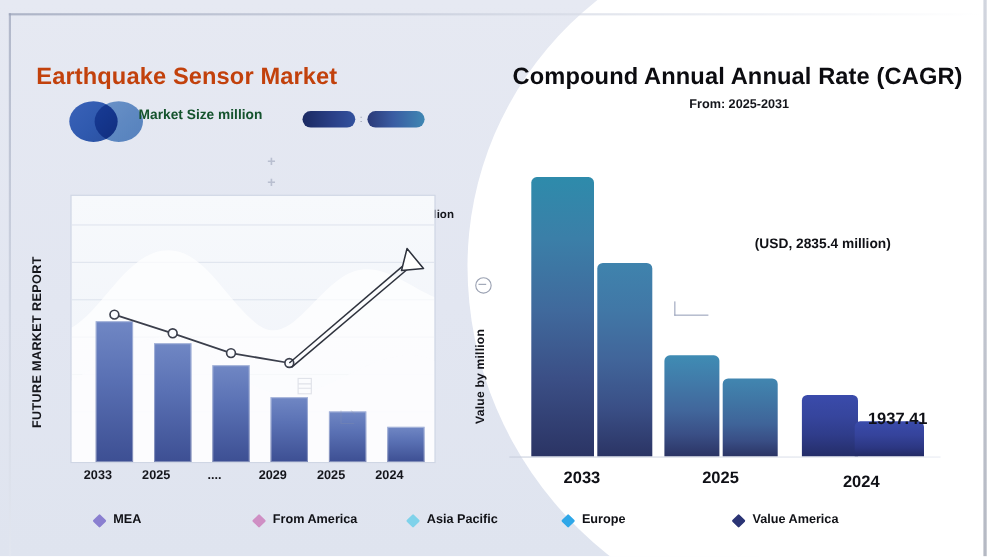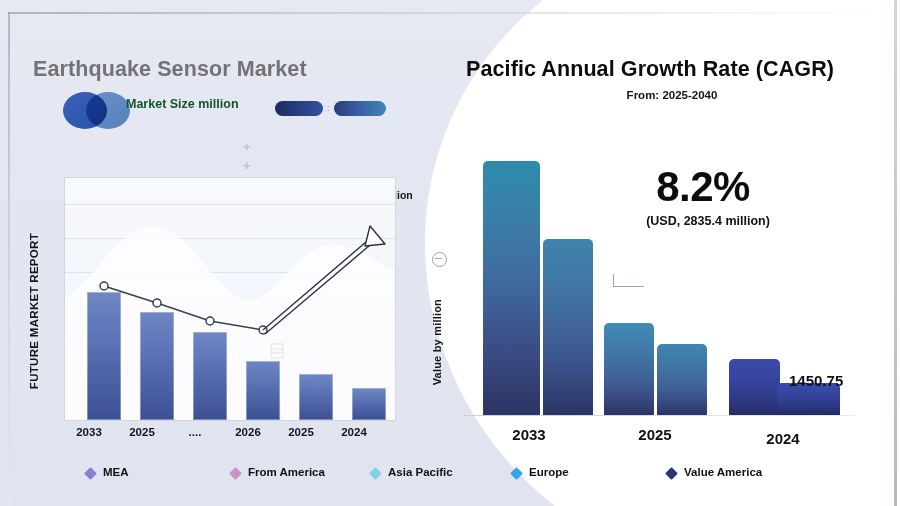--- a/index.html
+++ b/index.html
@@ -45,21 +45,21 @@
     border-radius:50% 42% 46% 54% / 48% 50% 50% 52%;
     filter:blur(0.4px);
   }
   .white-blob2{
     position:absolute;left:690px;top:-20px;width:300px;height:560px;
     background:#ffffff;
   }
   
   .title-left{
     position:absolute;left:33px;top:57px;
-    font-size:21.5px;font-weight:bold;color:#737373;letter-spacing:.1px;
+    font-size:21.5px;font-weight:bold;color:#c2410c;letter-spacing:.1px;
     white-space:nowrap;
   }
   .title-right{
     position:absolute;left:466px;top:57px;
     font-size:21.5px;font-weight:bold;color:#0c0c10;letter-spacing:.1px;
     white-space:nowrap;
   }
   .sub-right{
     position:absolute;left:672px;top:89px;transform:translateX(-50%);
     font-size:11.5px;font-weight:bold;color:#14151b;white-space:nowrap;
@@ -135,21 +135,21 @@
     background:linear-gradient(90deg,#c9cfdd,#e9ecf3);
   }
   .xlab-r{
     position:absolute;font-size:15px;font-weight:bold;color:#0f1016;text-align:center;
   }
   .cagr-big{
     position:absolute;left:703px;top:163px;transform:translateX(-50%);
     font-size:42px;font-weight:bold;color:#0b0b10;letter-spacing:-.5px;white-space:nowrap;
   }
   .cagr-sub{
-    position:absolute;left:708px;top:214px;transform:translateX(-50%);
+    position:absolute;left:748px;top:214px;transform:translateX(-50%);
     font-size:12.5px;font-weight:bold;color:#101116;white-space:nowrap;
   }
   .val-badge{
     position:absolute;left:789px;top:372px;
     font-size:15px;font-weight:bold;color:#0e0f15;white-space:nowrap;
   }
   .tick-mark{
     position:absolute;left:613px;top:274px;width:30px;height:12px;
     border-left:1px solid #9aa3bb;border-bottom:1px solid #9aa3bb;
   }
@@ -238,31 +238,30 @@
     </svg>
     <svg class="ghost" style="left:244px;top:194px;" width="16" height="14" viewBox="0 0 16 14">
       <path d="M1,1 L1,13 L13,13" fill="none" stroke="#8c93a8"></path>
       <path d="M10,1 L14,5" fill="none" stroke="#8c93a8"></path>
     </svg>
   </div>
 
   <div class="xlab-l" style="left:66px;top:426px;width:46px;">2033</div>
   <div class="xlab-l" style="left:119px;top:426px;width:46px;">2025</div>
   <div class="xlab-l" style="left:172px;top:426px;width:46px;">....</div>
-  <div class="xlab-l" style="left:225px;top:426px;width:46px;">2026</div>
+  <div class="xlab-l" style="left:225px;top:426px;width:46px;">2029</div>
   <div class="xlab-l" style="left:278px;top:426px;width:46px;">2025</div>
   <div class="xlab-l" style="left:331px;top:426px;width:46px;">2024</div>
 
   <div class="minus-icon"></div>
   <div class="yaxis-right">Value by million</div>
 
-  <div class="title-right">Pacific Annual Growth Rate (CAGR)</div>
-  <div class="sub-right">From: 2025-2040</div>
-
-  <div class="cagr-big">8.2%</div>
+  <div class="title-right">Compound Annual Annual Rate (CAGR)</div>
+  <div class="sub-right">From: 2025-2031</div>
+
   <div class="cagr-sub">(USD, 2835.4 million)</div>
 
   <div class="tick-mark"></div>
 
   <div class="bar-r" style="left:483px;width:57px;height:254px;bottom:91px;
        background:linear-gradient(180deg,#2e8bab 0%,#3b7fa8 22%,#40699c 48%,#3b4f86 72%,#2b3464 100%);"></div>
   <div class="bar-r" style="left:543px;width:50px;height:176px;bottom:91px;
        background:linear-gradient(180deg,#3f83ad 0%,#4177a6 25%,#41659a 50%,#3a4f86 75%,#2b3464 100%);"></div>
 
   <div class="bar-r" style="left:604px;width:50px;height:92px;bottom:91px;
@@ -270,21 +269,21 @@
   <div class="bar-r" style="left:657px;width:50px;height:71px;bottom:91px;
        background:linear-gradient(180deg,#4186b0 0%,#4075a4 30%,#3f6499 58%,#394e85 80%,#2b3464 100%);"></div>
 
   <div class="bar-r" style="left:729px;width:51px;height:56px;bottom:91px;
        background:linear-gradient(180deg,#3a4bab 0%,#36459d 35%,#2f3c8a 65%,#242d68 100%);"></div>
   <div class="bar-r" style="left:777px;width:63px;height:32px;bottom:91px;
        background:linear-gradient(180deg,#3a4bab 0%,#35439b 40%,#2c3782 75%,#222a63 100%);"></div>
 
   <div class="axis-r"></div>
 
-  <div class="val-badge">1450.75</div>
+  <div class="val-badge">1937.41</div>
 
   <div class="xlab-r" style="left:479px;top:426px;width:100px;">2033</div>
   <div class="xlab-r" style="left:605px;top:426px;width:100px;">2025</div>
   <div class="xlab-r" style="left:733px;top:430px;width:100px;">2024</div>
 
   <div class="legend">
     <div class="lg-item" style="width:145px;">
       <span class="dia" style="background:#8a7fd0;"></span>
       <span class="lg-label">MEA</span>
     </div>

